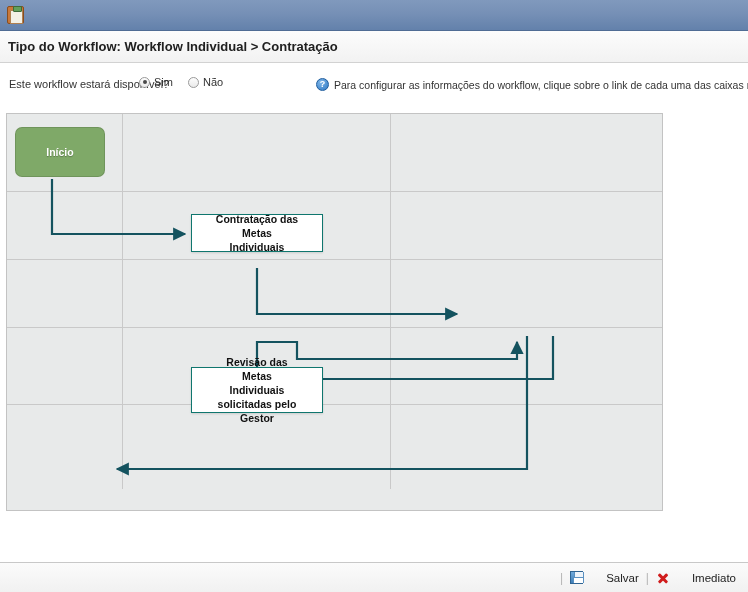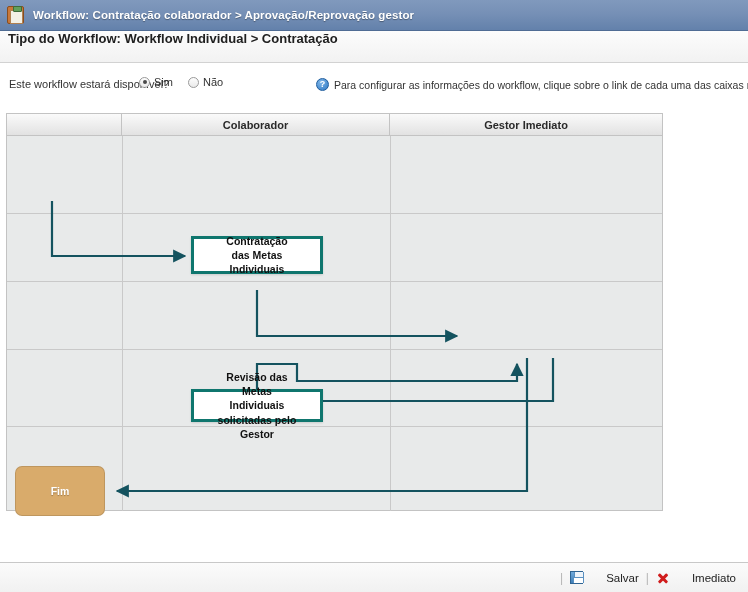--- a/index.html
+++ b/index.html
@@ -57,21 +57,21 @@
     text-shadow: 0 1px 1px rgba(0,0,0,0.35);
     white-space: nowrap;
   }
 
   
   .subheader {
     position: absolute; left: 0; top: 31px;
     width: 748px; height: 32px;
     background: linear-gradient(to bottom, #fcfcfc 0%, #f2f2f2 100%);
     border-bottom: 1px solid #d2d2d2;
-    display: flex; 
+    display: flex; align-items: center;
     padding-left: 8px;
   }
   .subheader-text {
     font-size: 13px;
     font-weight: bold;
     color: #202020;
     white-space: nowrap;
   }
 
   
@@ -159,21 +159,21 @@
     border-radius: 7px;
     font-size: 10.5px; font-weight: bold;
     color: #ffffff;
     text-shadow: 0 1px 1px rgba(0,0,0,0.28);
     border: 1px solid rgba(0,0,0,0.12);
   }
   .node-start { background: #7fa968; }
   .node-end   { background: #d9ab6b; }
   .node-task {
     background: #ffffff;
-    border: 3px solid #0f766e;
+    border: 1px solid #0f766e;
     font-size: 10.5px; font-weight: bold; color: #111111;
     line-height: 1.35;
     padding: 2px 22px;
     box-shadow: 0 1px 2px rgba(0,0,0,0.12);
   }
 
   
   .flow-svg {
     position: absolute; left: 0; top: 0;
     width: 657px; height: 375px;
@@ -224,21 +224,20 @@
   .cancel-icon::before { transform: rotate(45deg); }
   .cancel-icon::after  { transform: rotate(-45deg); }
 </style>
 </head>
 <body>
 
 <div id="app">
 
   <div class="titlebar">
     <span class="clipboard-icon"></span>
-    <span class="titlebar-text">Workflow: Contratação colaborador &gt; Aprovação/Reprovação gestor</span>
   </div>
 
   <div class="subheader">
     <span class="subheader-text">Tipo do Workflow: Workflow Individual &gt; Contratação</span>
   </div>
 
   <div class="optionsrow">
     <span class="avail-label">Este workflow estará disponível?</span>
     <div class="radio-group">
       <span class="radio on"></span>
@@ -247,25 +246,20 @@
       <span class="radio-label">Não</span>
     </div>
     <div class="helpblock">
       <span class="help-icon">?</span>
       <span class="help-text">Para configurar as informações do workflow, clique sobre o link de cada uma das caixas no fluxo abaixo</span>
     </div>
   </div>
 
   <div class="flowtable">
 
-    <div class="flowhead">
-      <div class="hcell c0"></div>
-      <div class="hcell c1">Colaborador</div>
-      <div class="hcell c2">Gestor Imediato</div>
-    </div>
 
     <div class="flowbody">
 
       <div class="gridline-v" style="left:115px;"></div>
       <div class="gridline-v" style="left:383px;"></div>
       <div class="gridline-h" style="top:77px;"></div>
       <div class="gridline-h" style="top:145px;"></div>
       <div class="gridline-h" style="top:213px;"></div>
       <div class="gridline-h" style="top:290px;"></div>
 
@@ -282,33 +276,33 @@
           <path d="M 250 154 L 250 200 L 450 200" marker-end="url(#ah)"></path>
 
           <path d="M 546 222 L 546 265 L 265 265" marker-end="url(#ah)"></path>
 
           <path d="M 250 258 L 250 228 L 290 228 L 290 245 L 510 245 L 510 228" marker-end="url(#ah)"></path>
 
           <path d="M 520 222 L 520 355 L 110 355" marker-end="url(#ah)"></path>
         </g>
       </svg>
 
+      <div class="node node-terminal node-start" style="left:8px; top:13px;">
+        <span>Início</span>
+      </div>
 
       <div class="node node-task" style="left:184px; top:100px; width:132px; height:38px;">
         <span>Contratação das Metas Individuais</span>
       </div>
 
 
-      <div class="node node-task" style="left:184px; top:253px; width:132px; height:33px;justify-content:flex-end;">
+      <div class="node node-task" style="left:184px; top:253px; width:132px; height:46px;justify-content:flex-end;">
         <span>Revisão das Metas Individuais solicitadas pelo Gestor</span>
       </div>
 
-      <div class="node node-terminal node-end" style="left:8px; top:330px;">
-        <span>Fim</span>
-      </div>
 
     </div>
   </div>
 
   <div class="footer-sep"></div>
   <div class="footerbar">
     <span class="fdiv">|</span>
     <span class="fbtn">
       <span class="save-icon"></span>
       <span class="flabel">Salvar</span>

